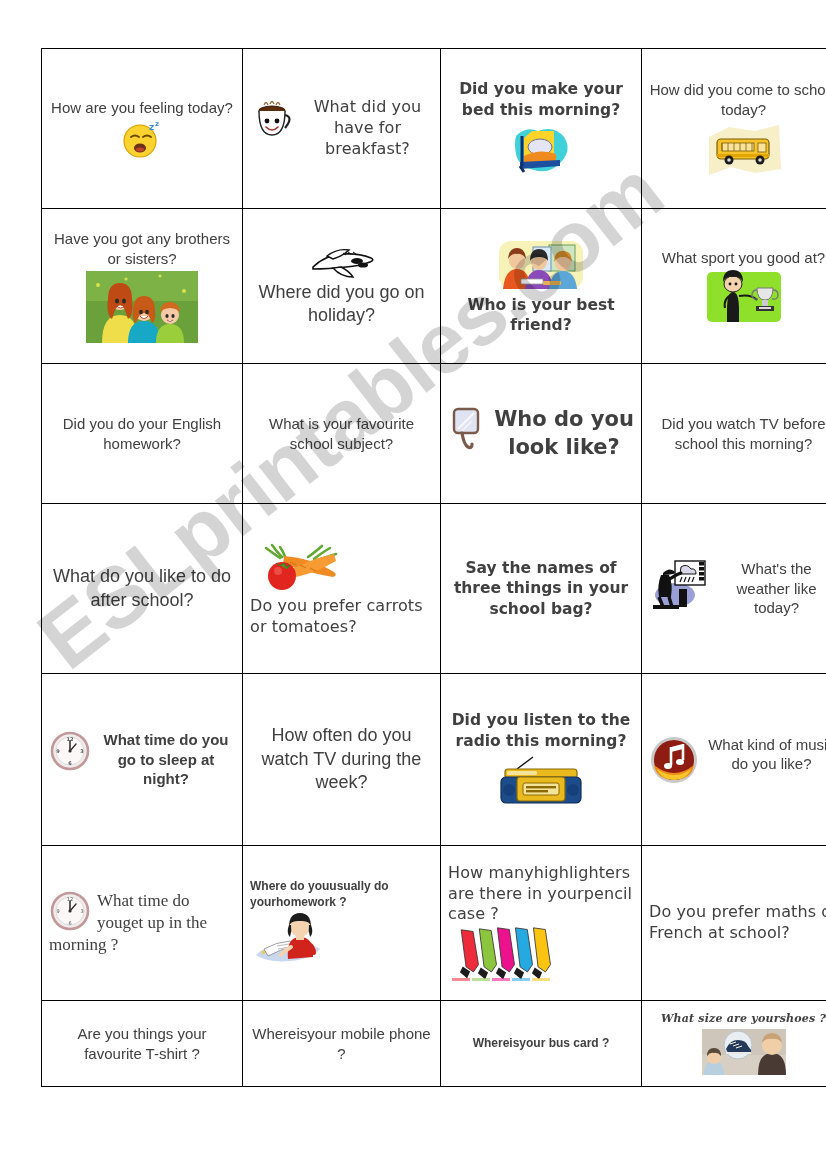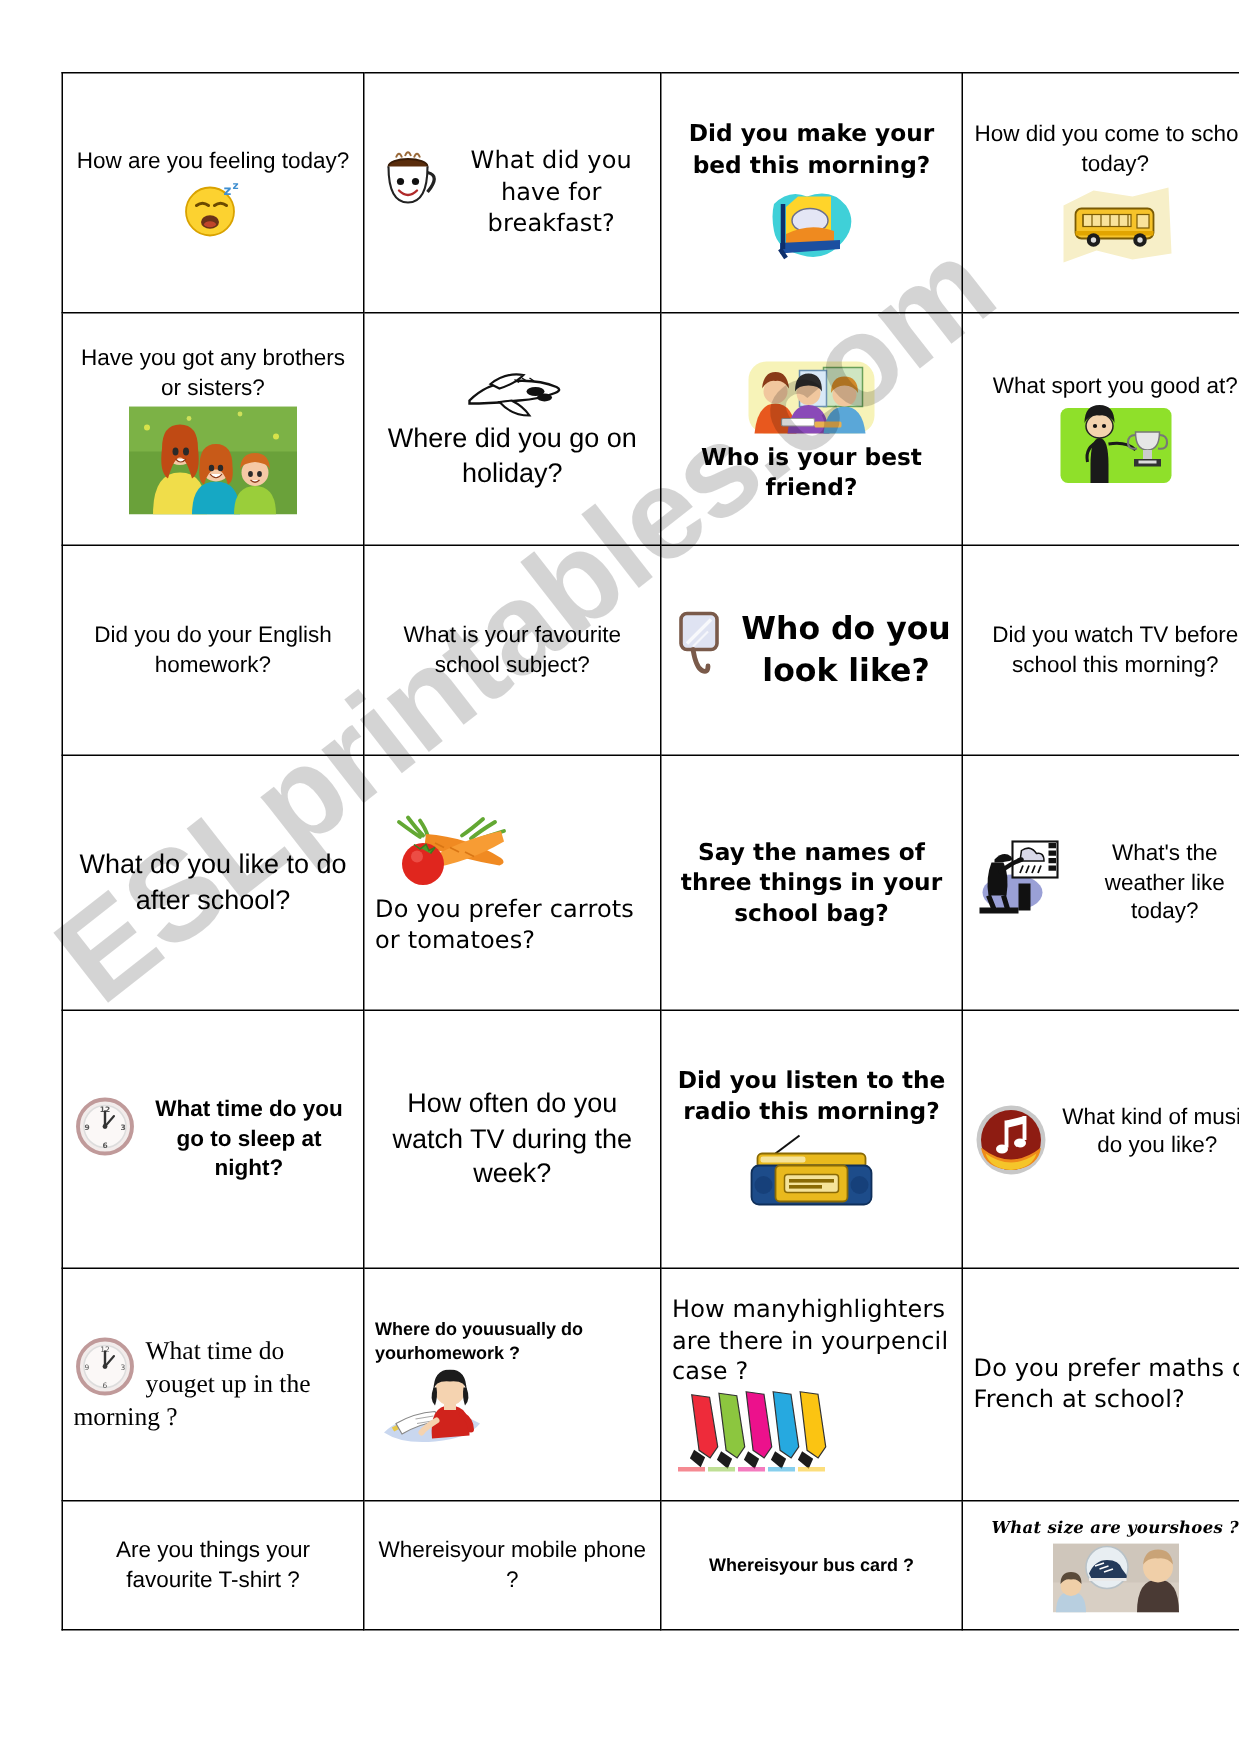--- a/index.html
+++ b/index.html
@@ -71,21 +71,21 @@
     flex-direction: column;
     justify-content: center;
     height: 100%;
     box-sizing: border-box;
   }
   .cell.al-center { align-items: center; text-align: center; }
   .cell.al-left   { align-items: flex-start; text-align: left; }
 
   .q {
     line-height: 1.30;
-    color: #000000;
+    color: #404040;
     margin: 0;
   }
 
   
   .f-sans     { font-family: "Liberation Sans", sans-serif; font-size: 15px; }
   .f-comic    { font-family: "DejaVu Sans", sans-serif; font-size: 16px; letter-spacing: .1px; }
   .f-comicb   { font-family: "DejaVu Sans", sans-serif; font-size: 15.5px; font-weight: bold; }
   .f-big      { font-family: "Liberation Sans", sans-serif; font-size: 18px; }
   .f-bigb     { font-family: "DejaVu Sans", sans-serif; font-size: 21px; font-weight: bold; }
   .f-serif    { font-family: "Liberation Serif", serif; font-size: 17px; }

